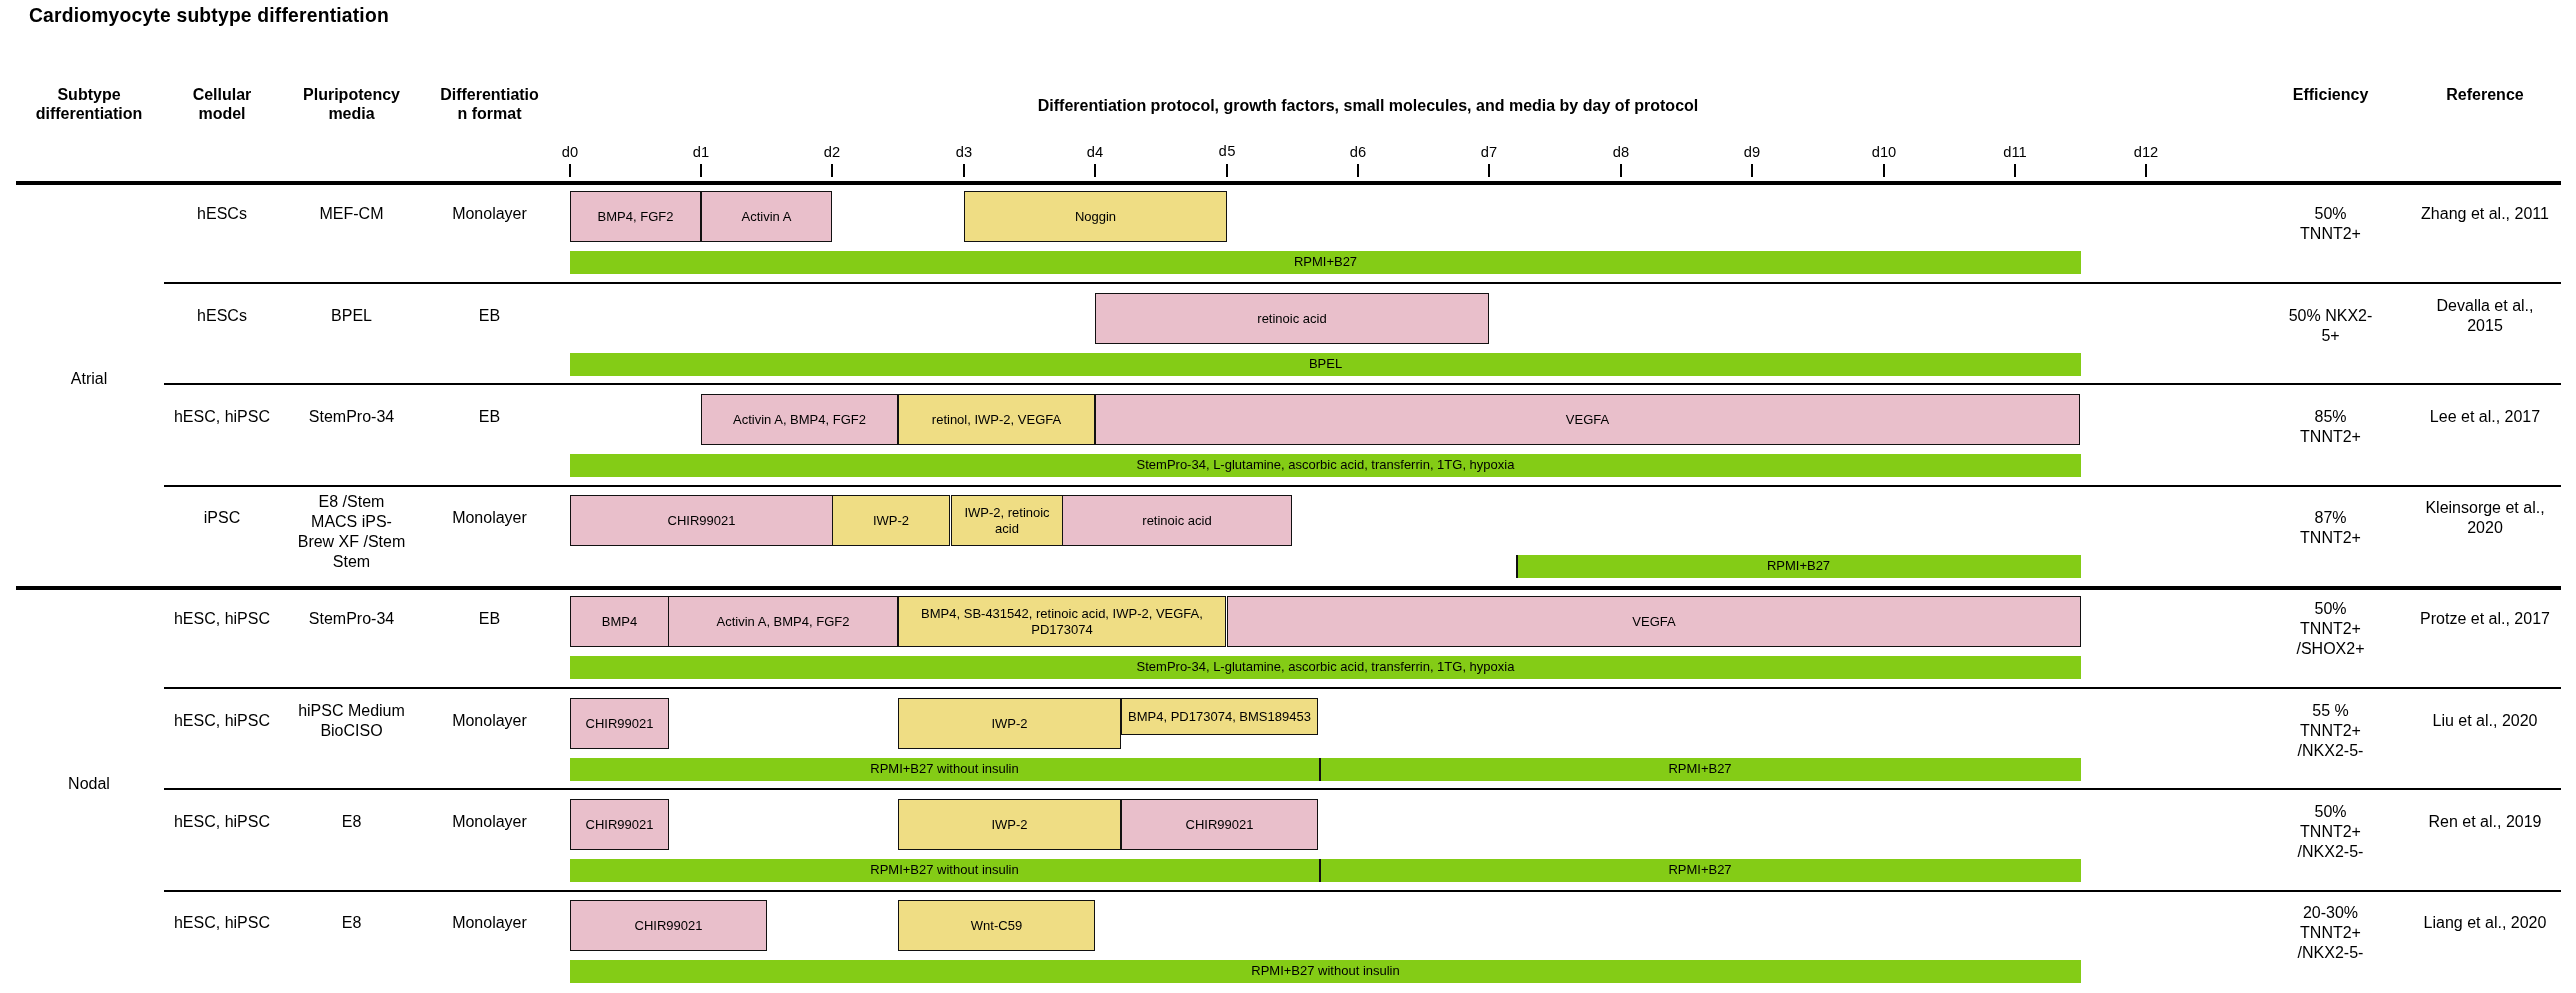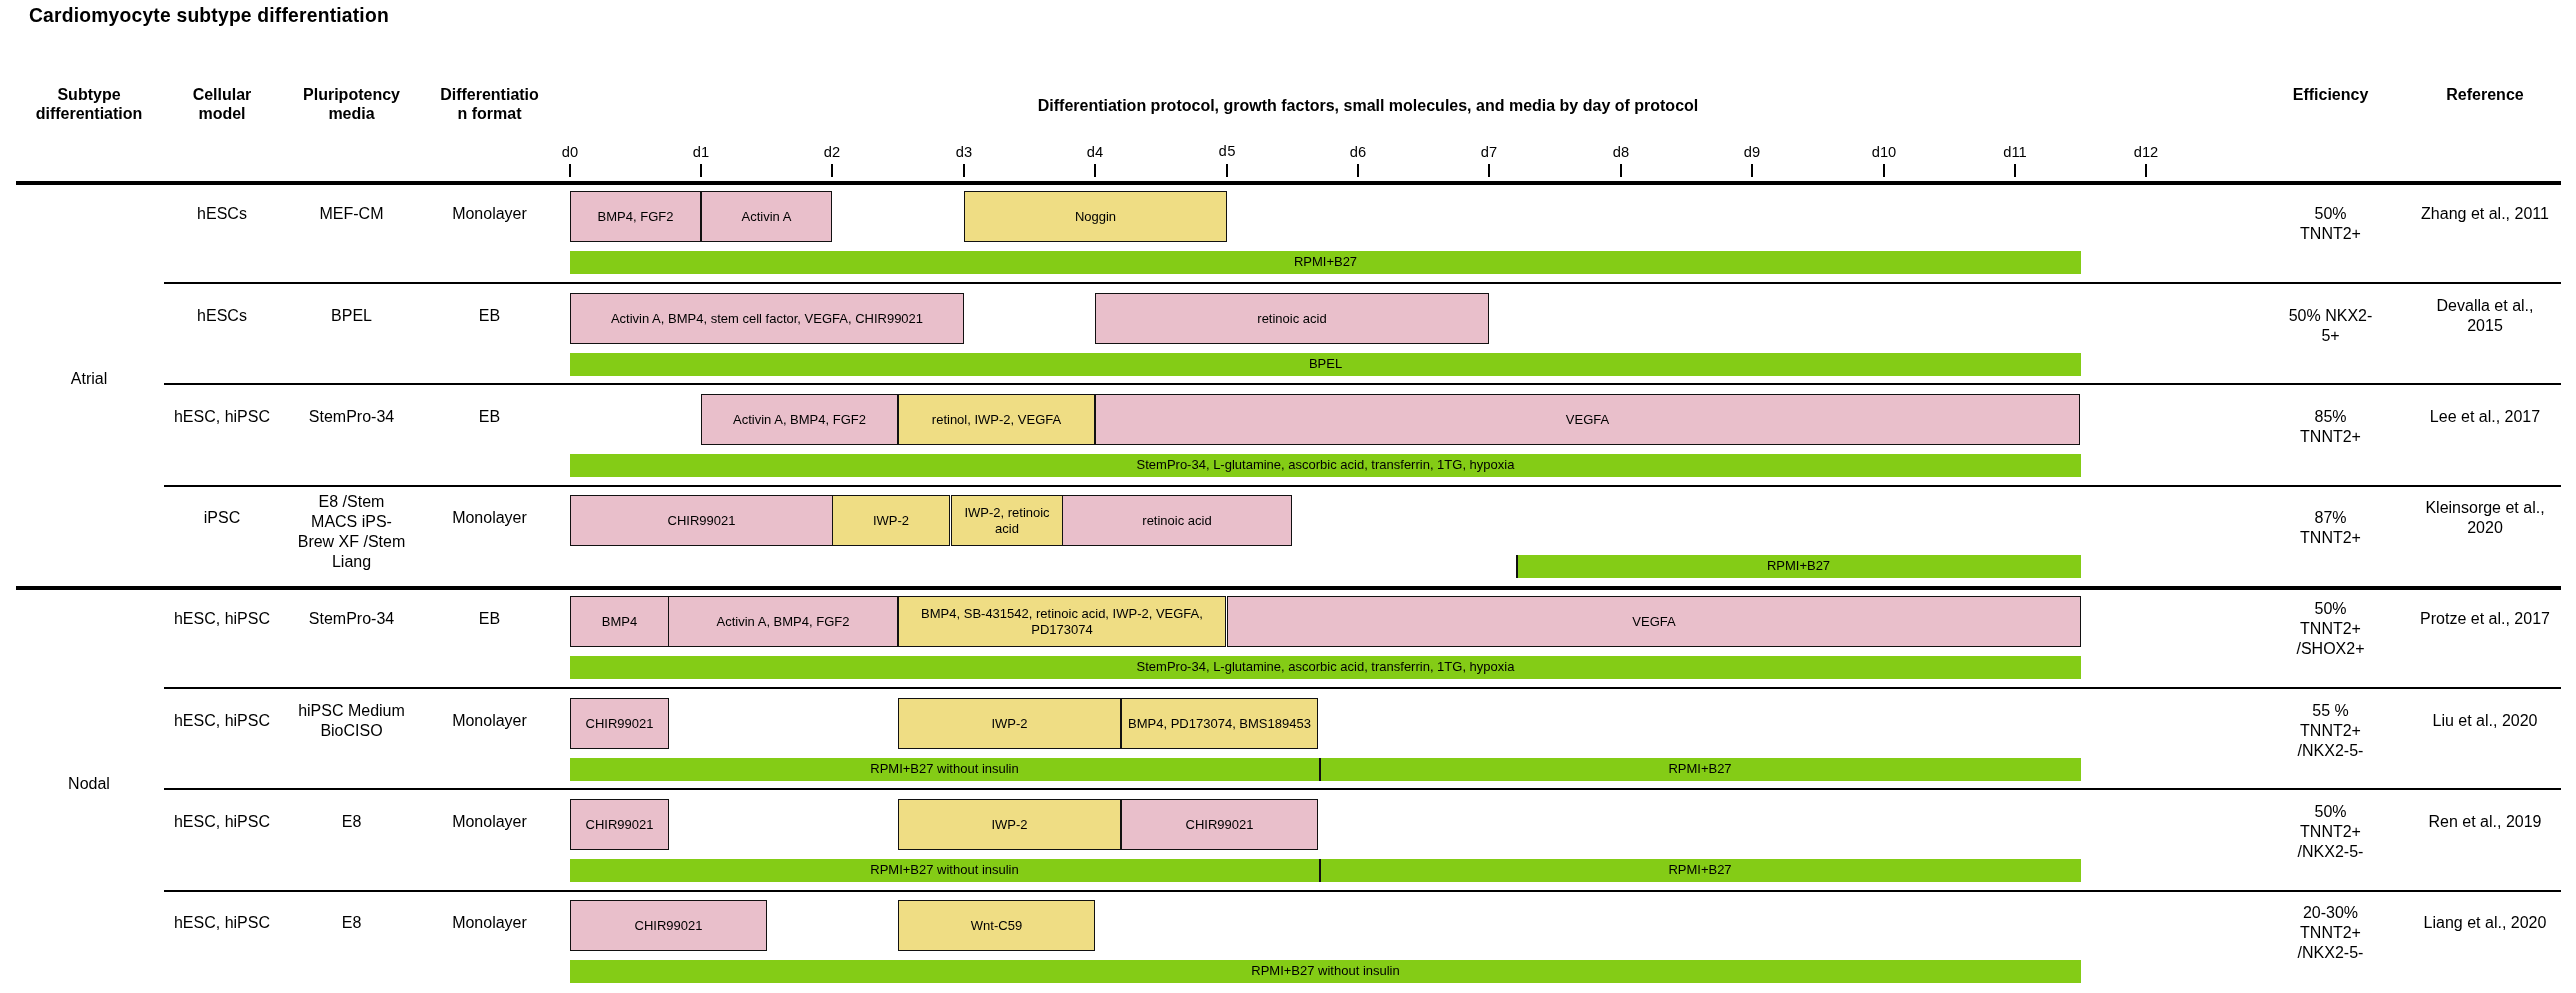--- a/index.html
+++ b/index.html
@@ -125,21 +125,20 @@
         <div class="cellcol c-plur" style="top: 18.5px;">BPEL</div>
         <div class="cellcol c-format" style="top: 18.5px;">EB</div>
         <div class="cellcol c-eff" style="top: 18.5px;">
           <div>50% NKX2-</div>
           <div>5+</div>
         </div>
         <div class="cellcol c-ref" style="top: 9.3px;">
           <div>Devalla  et al.,</div>
           <div>2015</div>
         </div>
-        <div class="bar pink" style="left: 570px; width: 394px; top: 6.2px; height: 51px;">Activin A, BMP4, stem cell factor, VEGFA, CHIR99021</div>
         <div class="bar pink" style="left: 1095px; width: 394px; top: 6.2px; height: 51px;">retinoic acid</div>
         <div class="media" style="left: 570px; width: 1511px; top: 66px; height: 23px;">BPEL</div>
       </div>
       <div class="rule thin mid" style="top: 383px;"></div>
       <div class="row" style="top: 388px; height: 101px;">
         <div class="cellcol c-cell" style="top: 18.5px;">hESC, hiPSC</div>
         <div class="cellcol c-plur" style="top: 18.5px;">StemPro-34</div>
         <div class="cellcol c-format" style="top: 18.5px;">EB</div>
         <div class="cellcol c-eff" style="top: 18.5px;">
           <div>85%</div>
@@ -151,21 +150,21 @@
         <div class="bar pink" style="left: 1095px; width: 985px; top: 6.2px; height: 51px;">VEGFA</div>
         <div class="media" style="left: 570px; width: 1511px; top: 66px; height: 23px;">StemPro-34, L-glutamine, ascorbic acid, transferrin, 1TG, hypoxia</div>
       </div>
       <div class="rule thin mid" style="top: 485px;"></div>
       <div class="row" style="top: 489px; height: 101px;">
         <div class="cellcol c-cell" style="top: 18.5px;">iPSC</div>
         <div class="cellcol c-plur" style="top: 3.1px;">
           <div>E8 /Stem</div>
           <div>MACS iPS-</div>
           <div>Brew XF /Stem</div>
-          <div>Liang</div>
+          <div>Stem</div>
         </div>
         <div class="cellcol c-format" style="top: 18.5px;">Monolayer</div>
         <div class="cellcol c-eff" style="top: 18.5px;">
           <div>87%</div>
           <div>TNNT2+</div>
         </div>
         <div class="cellcol c-ref" style="top: 9.3px;">
           <div>Kleinsorge et al.,</div>
           <div>2020</div>
         </div>
@@ -202,21 +201,21 @@
         </div>
         <div class="cellcol c-format" style="top: 18.5px;">Monolayer</div>
         <div class="cellcol c-eff" style="top: 9.3px;">
           <div>55 %</div>
           <div>TNNT2+</div>
           <div>/NKX2-5-</div>
         </div>
         <div class="cellcol c-ref" style="top: 18.5px;">Liu et al., 2020</div>
         <div class="bar pink" style="left: 570px; width: 99px; top: 6.2px; height: 51px;">CHIR99021</div>
         <div class="bar yellow" style="left: 898px; width: 223px; top: 6.2px; height: 51px;">IWP-2</div>
-        <div class="bar yellow" style="left: 1121px; width: 197px; top: 6.2px; height: 51px;">BMP4, PD173074, BMS189453</div>
+        <div class="bar yellow" style="left: 1121px; width: 197px; top: 6.2px; height: 37px;">BMP4, PD173074, BMS189453</div>
         <div class="media" style="left: 570px; width: 749px; top: 66px; height: 23px;">RPMI+B27 without insulin</div>
         <div class="media" style="left: 1319px; width: 762px; top: 66px; height: 23px;">RPMI+B27</div>
         <div class="sep" style="left: 1319px; top: 66px; height: 23px;"></div>
       </div>
       <div class="rule thin mid" style="top: 788px;"></div>
       <div class="row" style="top: 793px; height: 101px;">
         <div class="cellcol c-cell" style="top: 18.5px;">hESC, hiPSC</div>
         <div class="cellcol c-plur" style="top: 18.5px;">E8</div>
         <div class="cellcol c-format" style="top: 18.5px;">Monolayer</div>
         <div class="cellcol c-eff" style="top: 9.3px;">

